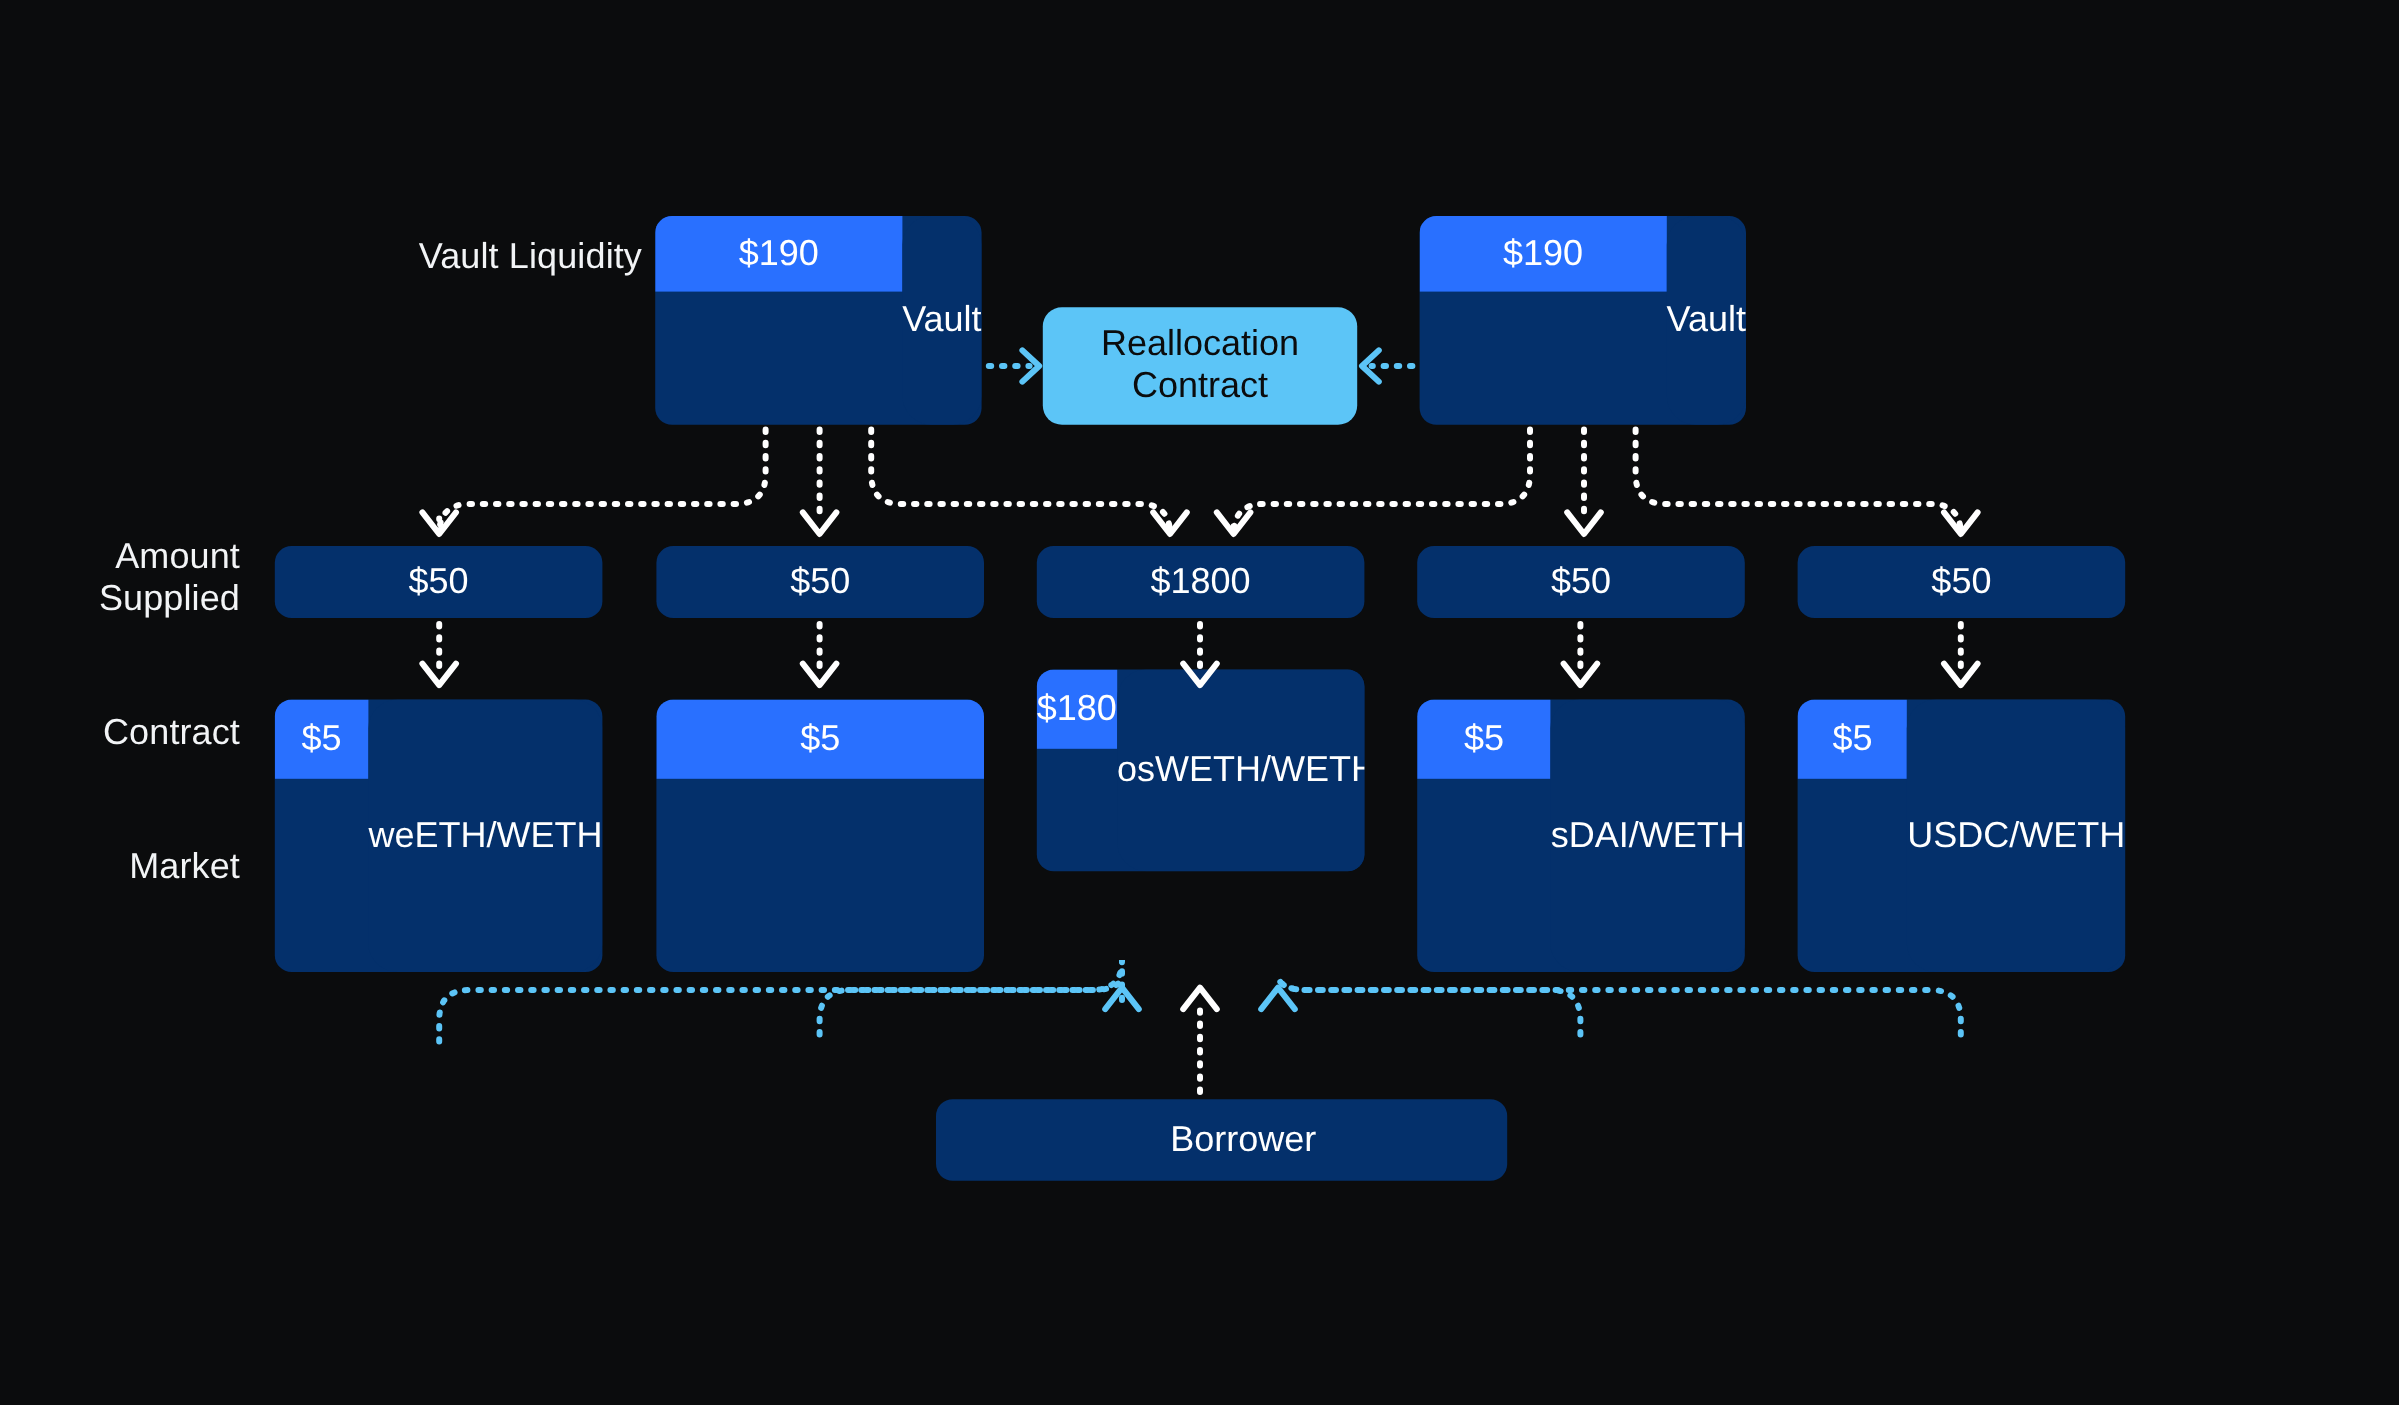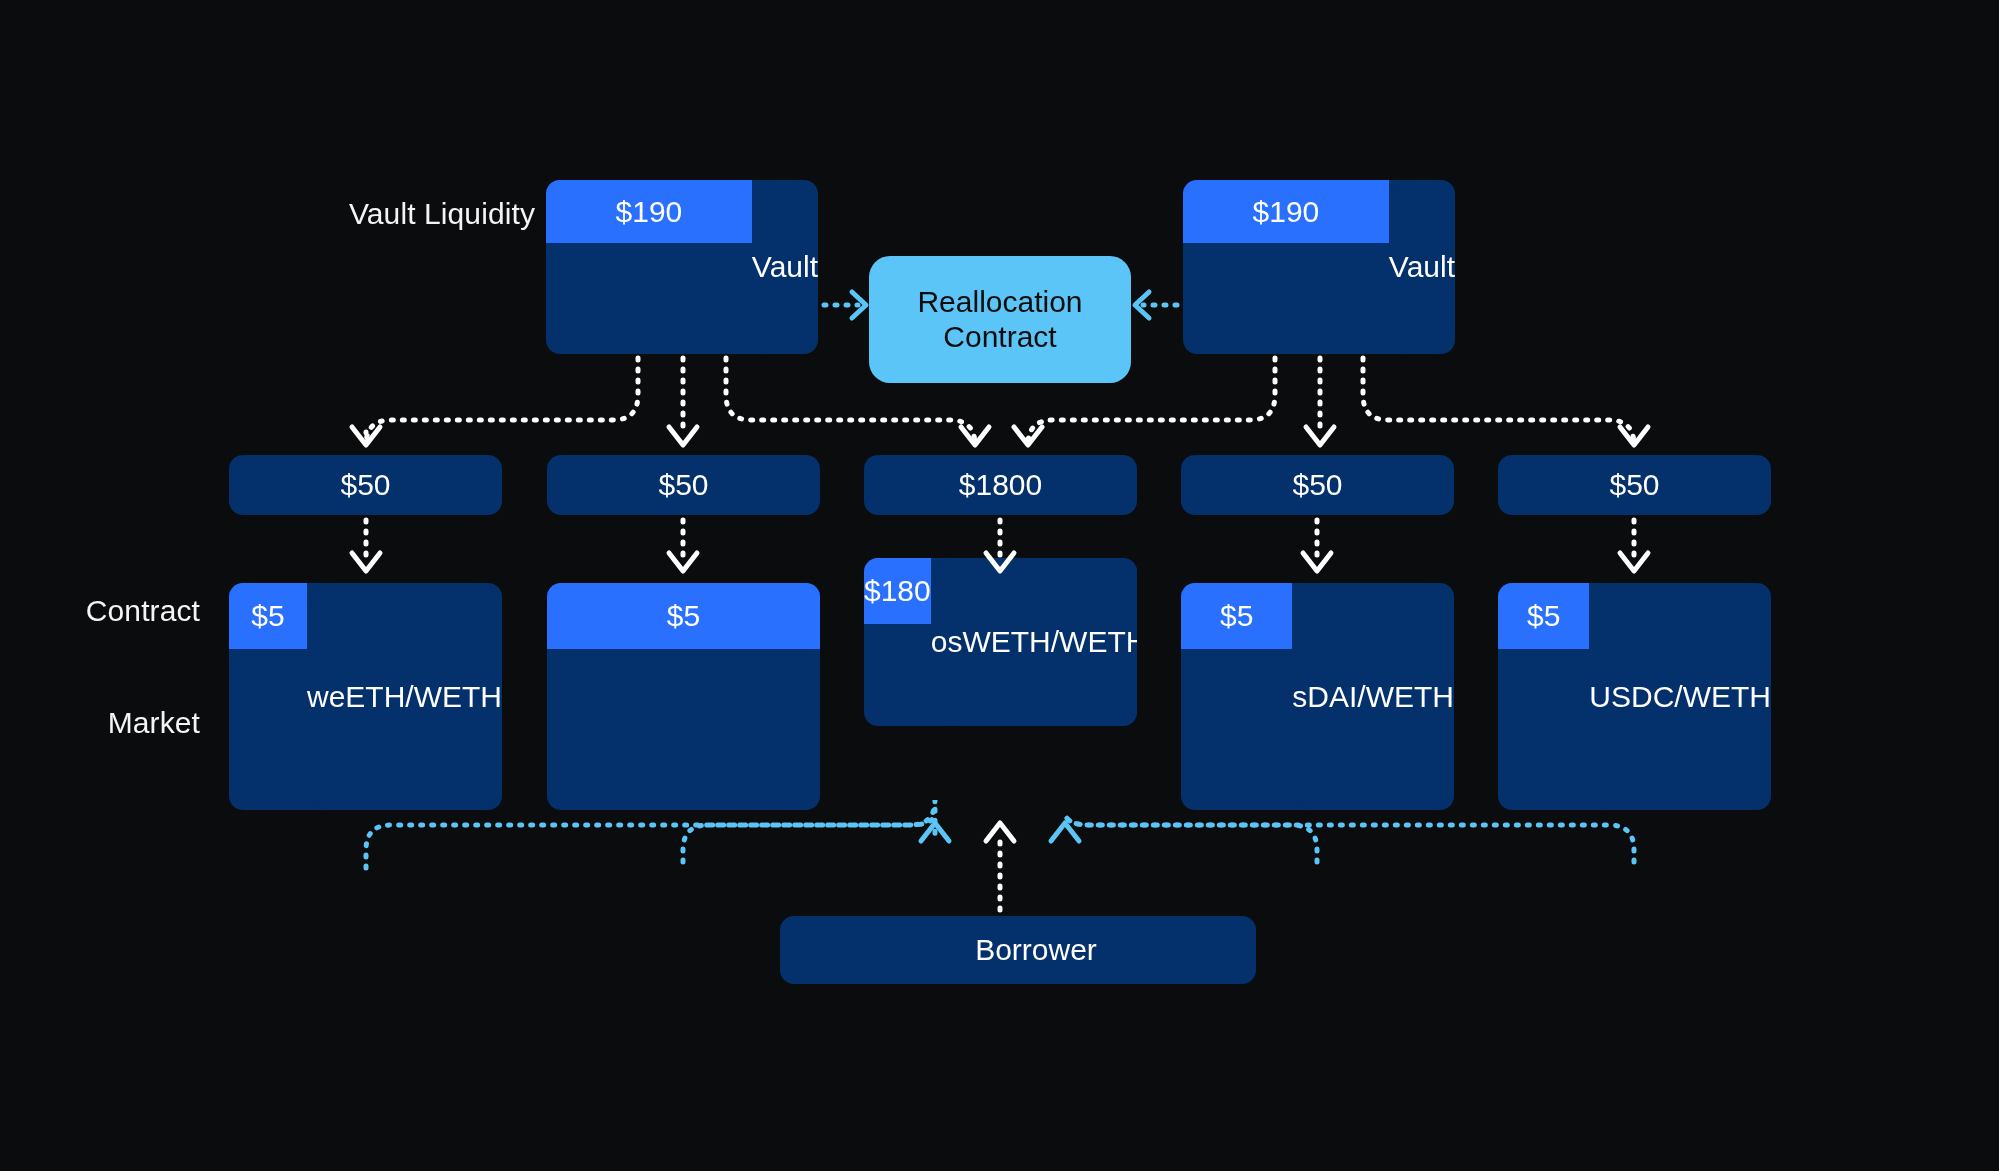--- a/index.html
+++ b/index.html
@@ -74,36 +74,38 @@
 
   svg.wires{position:absolute;inset:0;width:1999px;height:1171px;pointer-events:none;}
 </style>
 </head>
 <body>
 
 <div id="stage">
 
   <div class="rowlabel" style="left:10px;top:196px;width:525px;">Vault Liquidity</div>
 
+  <div class="rowlabel" style="left:10px;top:446px;width:190px;">Amount
+Supplied</div>
 
   <div class="rowlabel" style="left:10px;top:593px;width:190px;">Contract</div>
 
   <div class="rowlabel" style="left:10px;top:705px;width:190px;">Market</div>
 
   <div class="split" style="left:546px;top:180px;width:272px;height:174px;">
     <div class="band-top" style="height:63px;">$190</div>
     <div class="band-bottom">Vault</div>
   </div>
 
   <div class="split" style="left:1183px;top:180px;width:272px;height:174px;">
     <div class="band-top" style="height:63px;">$190</div>
     <div class="band-bottom">Vault</div>
   </div>
 
-  <div class="contract" style="left:869px;top:256px;width:262px;height:127px;border-radius:21px;">Reallocation
+  <div class="contract" style="left:869px;top:256px;width:262px;height:98px;">Reallocation
 Contract</div>
 
   <div class="pill" style="left:229px;top:455px;width:273px;height:60px;">$50</div>
   <div class="pill" style="left:547px;top:455px;width:273px;height:60px;">$50</div>
   <div class="pill" style="left:864px;top:455px;width:273px;height:60px;">$1800</div>
   <div class="pill" style="left:1181px;top:455px;width:273px;height:60px;">$50</div>
   <div class="pill" style="left:1498px;top:455px;width:273px;height:60px;">$50</div>
 
   <div class="split" style="left:229px;top:583px;width:273px;height:227px;">
     <div class="band-top" style="height:66px;">$5</div>

